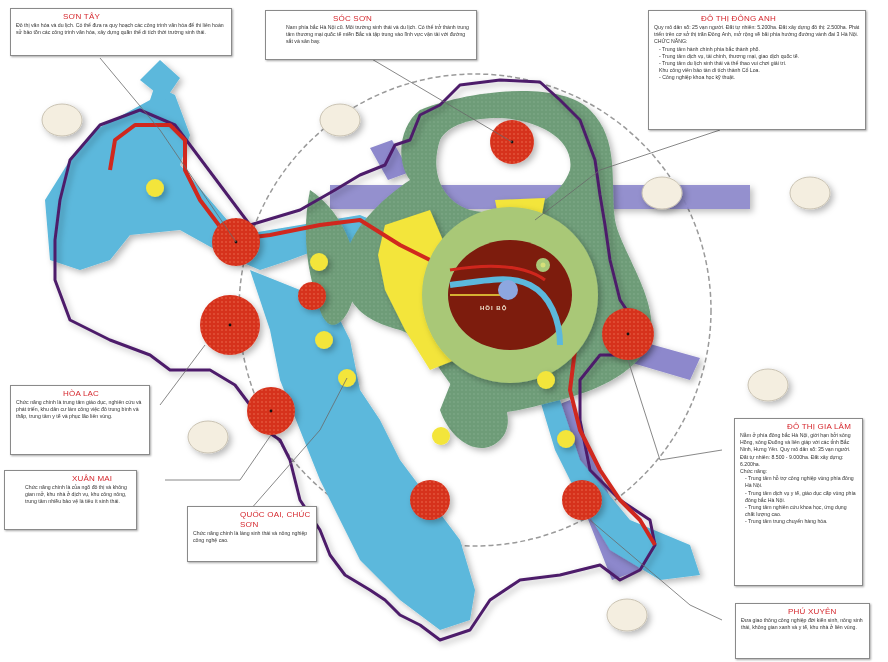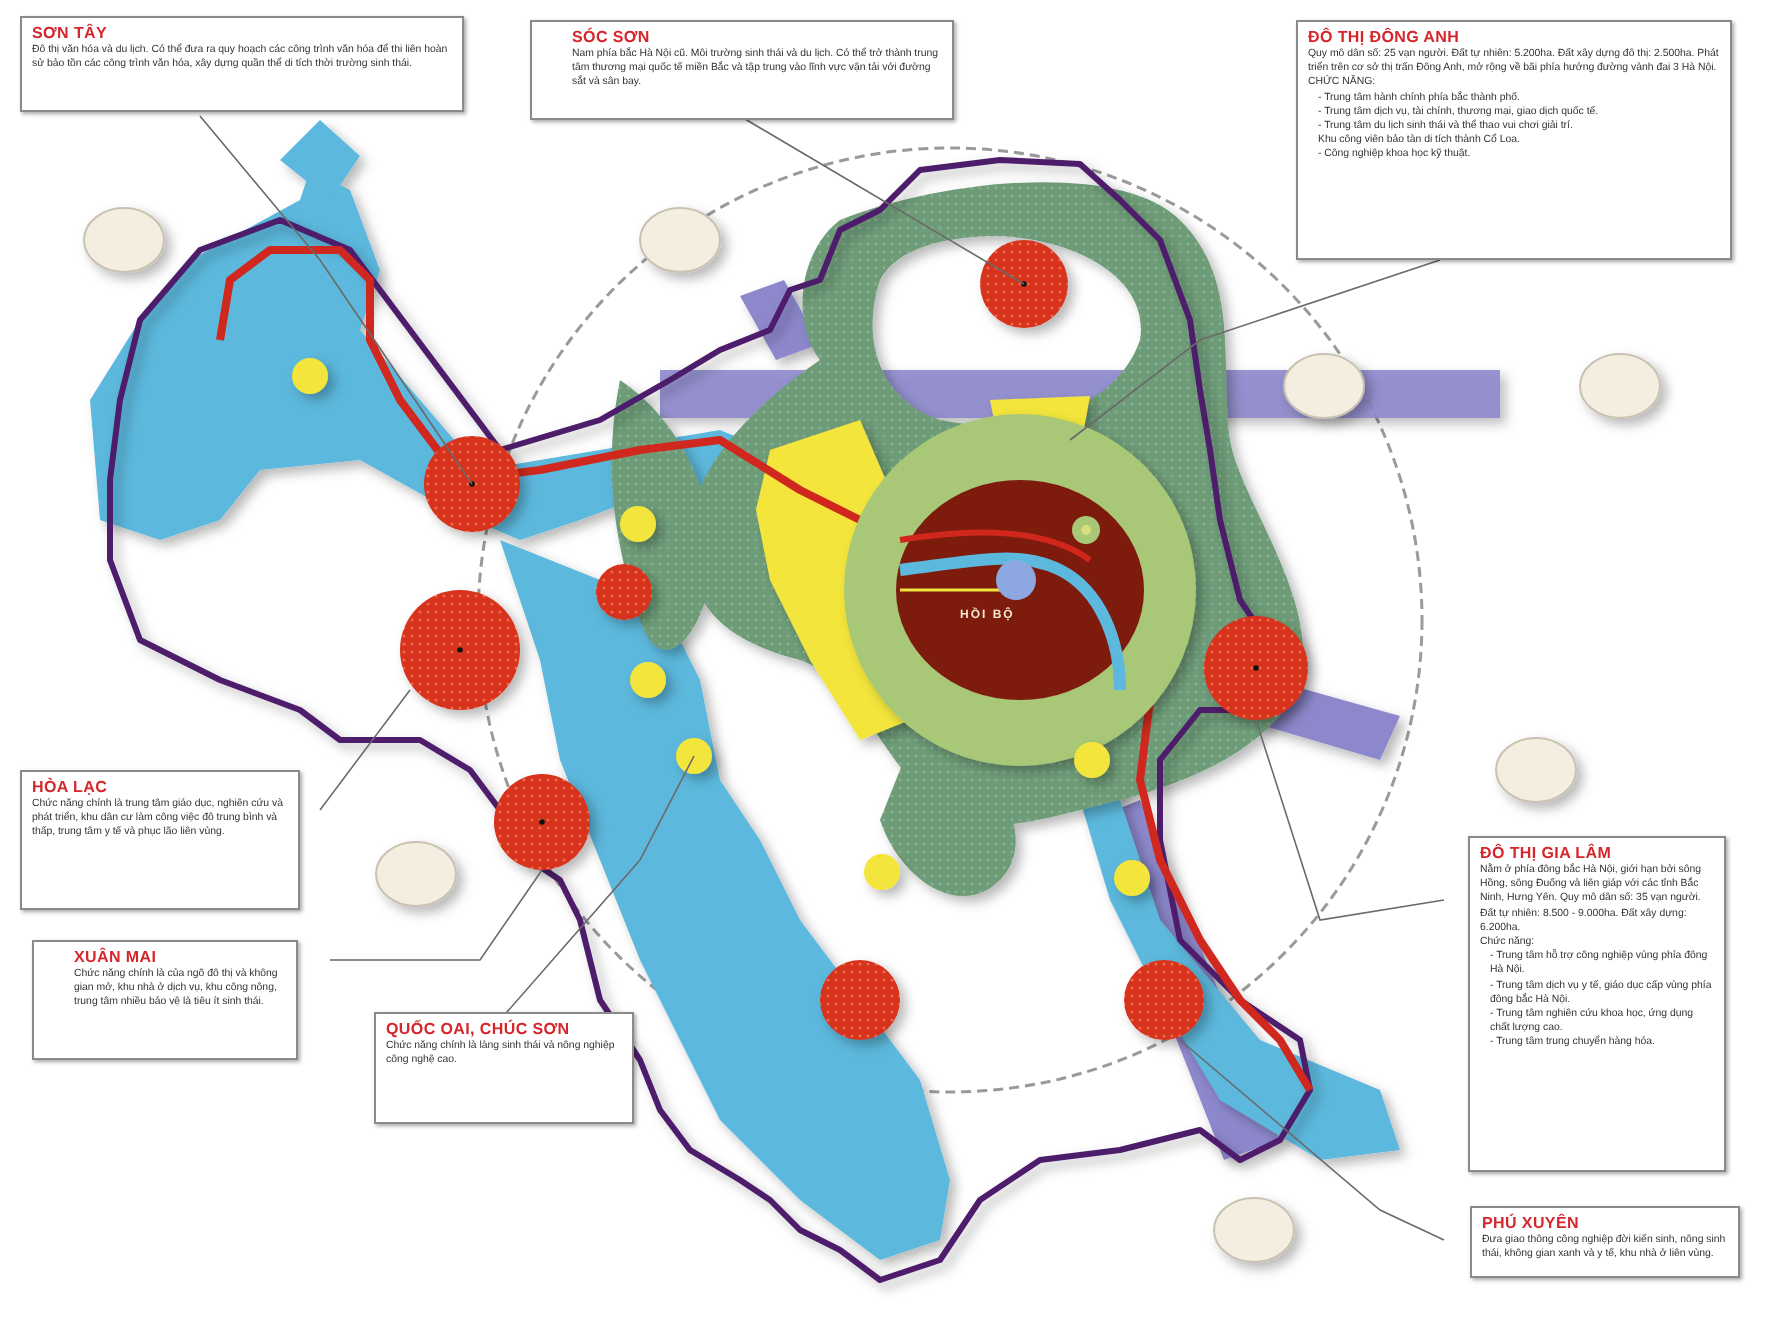--- a/index.html
+++ b/index.html
@@ -1,19 +1,19 @@
 <!DOCTYPE html>
 <html><head>
 <meta charset="utf-8">
 <style>
   html,body{margin:0;padding:0;background:#ffffff;}
   body{width:888px;height:662px;position:relative;overflow:hidden;font-family:"Liberation Sans",sans-serif;}
   #map{position:absolute;left:0;top:0;width:888px;height:662px;}
   .callout{position:absolute;background:#fff;border:1px solid #8a8a8a;box-shadow:1px 1px 2px rgba(0,0,0,.35);padding:3px 5px 4px 5px;box-sizing:border-box;}
-  .callout .ttl{color:#d5262c;font-weight:bold;font-size:8px;letter-spacing:.2px;line-height:10px;text-transform:uppercase;}
+  .callout .ttl{color:#d5262c;font-weight:normal;font-size:8px;letter-spacing:.2px;line-height:10px;text-transform:uppercase;margin-left:47px;}
   .callout .body{color:#333;font-size:5.2px;line-height:7.2px;}
   .callout ul{margin:0;padding:0 0 0 5px;list-style:none;}
   .callout li{font-size:5.2px;line-height:7.2px;color:#333;}
   .center-label{position:absolute;left:480px;top:305px;color:#f2e6d0;font-size:6px;font-weight:bold;letter-spacing:1px;}
 </style>
 </head>
 <body>
 
 <svg id="map" viewBox="0 0 888 662" xmlns="http://www.w3.org/2000/svg">
   <defs>
@@ -145,21 +145,21 @@
     <li>  Khu công viên bảo tàn di tích thành Cổ Loa.</li>
     <li>- Công nghiệp khoa học kỹ thuật.</li>
   </ul>
 </div>
 
 <div class="callout" style="left:10px;top:385px;width:140px;height:70px;">
   <div class="ttl">HÒA LẠC</div>
   <div class="body">Chức năng chính là trung tâm giáo dục, nghiên cứu và phát triển, khu dân cư làm công việc đô trung bình và thấp, trung tâm y tế và phục lão liên vùng.</div>
 </div>
 
-<div class="callout" style="left:16px;top:470px;width:133px;height:60px;padding-left:20px;">
+<div class="callout" style="left:4px;top:470px;width:133px;height:60px;padding-left:20px;">
   <div class="ttl">XUÂN MAI</div>
   <div class="body">Chức năng chính là của ngõ đô thị và không gian mở, khu nhà ở dịch vụ, khu công nông, trung tâm nhiều bảo vệ là tiêu ít sinh thái.</div>
 </div>
 
 <div class="callout" style="left:187px;top:506px;width:130px;height:56px;">
   <div class="ttl">QUỐC OAI, CHÚC SƠN</div>
   <div class="body">Chức năng chính là làng sinh thái và nông nghiệp công nghệ cao.</div>
 </div>
 
 <div class="callout" style="left:734px;top:418px;width:129px;height:168px;">
@@ -167,16 +167,16 @@
   <div class="body">Nằm ở phía đông bắc Hà Nội, giới hạn bởi sông Hồng, sông Đuống và liên giáp với các tỉnh Bắc Ninh, Hưng Yên. Quy mô dân số: 35 vạn người. Đất tự nhiên: 8.500 - 9.000ha. Đất xây dựng: 6.200ha.</div>
   <div class="body">Chức năng:</div>
   <ul>
     <li>- Trung tâm hỗ trợ công nghiệp vùng phía đông Hà Nội.</li>
     <li>- Trung tâm dịch vụ y tế, giáo dục cấp vùng phía đông bắc Hà Nội.</li>
     <li>- Trung tâm nghiên cứu khoa học, ứng dụng chất lượng cao.</li>
     <li>- Trung tâm trung chuyển hàng hóa.</li>
   </ul>
 </div>
 
-<div class="callout" style="left:735px;top:603px;width:135px;height:36px;">
+<div class="callout" style="left:735px;top:603px;width:135px;height:56px;">
   <div class="ttl">PHÚ XUYÊN</div>
   <div class="body">Đưa giao thông công nghiệp đời kiến sinh, nông sinh thái, không gian xanh và y tế, khu nhà ở liên vùng.</div>
 </div>
 
 </body></html>

